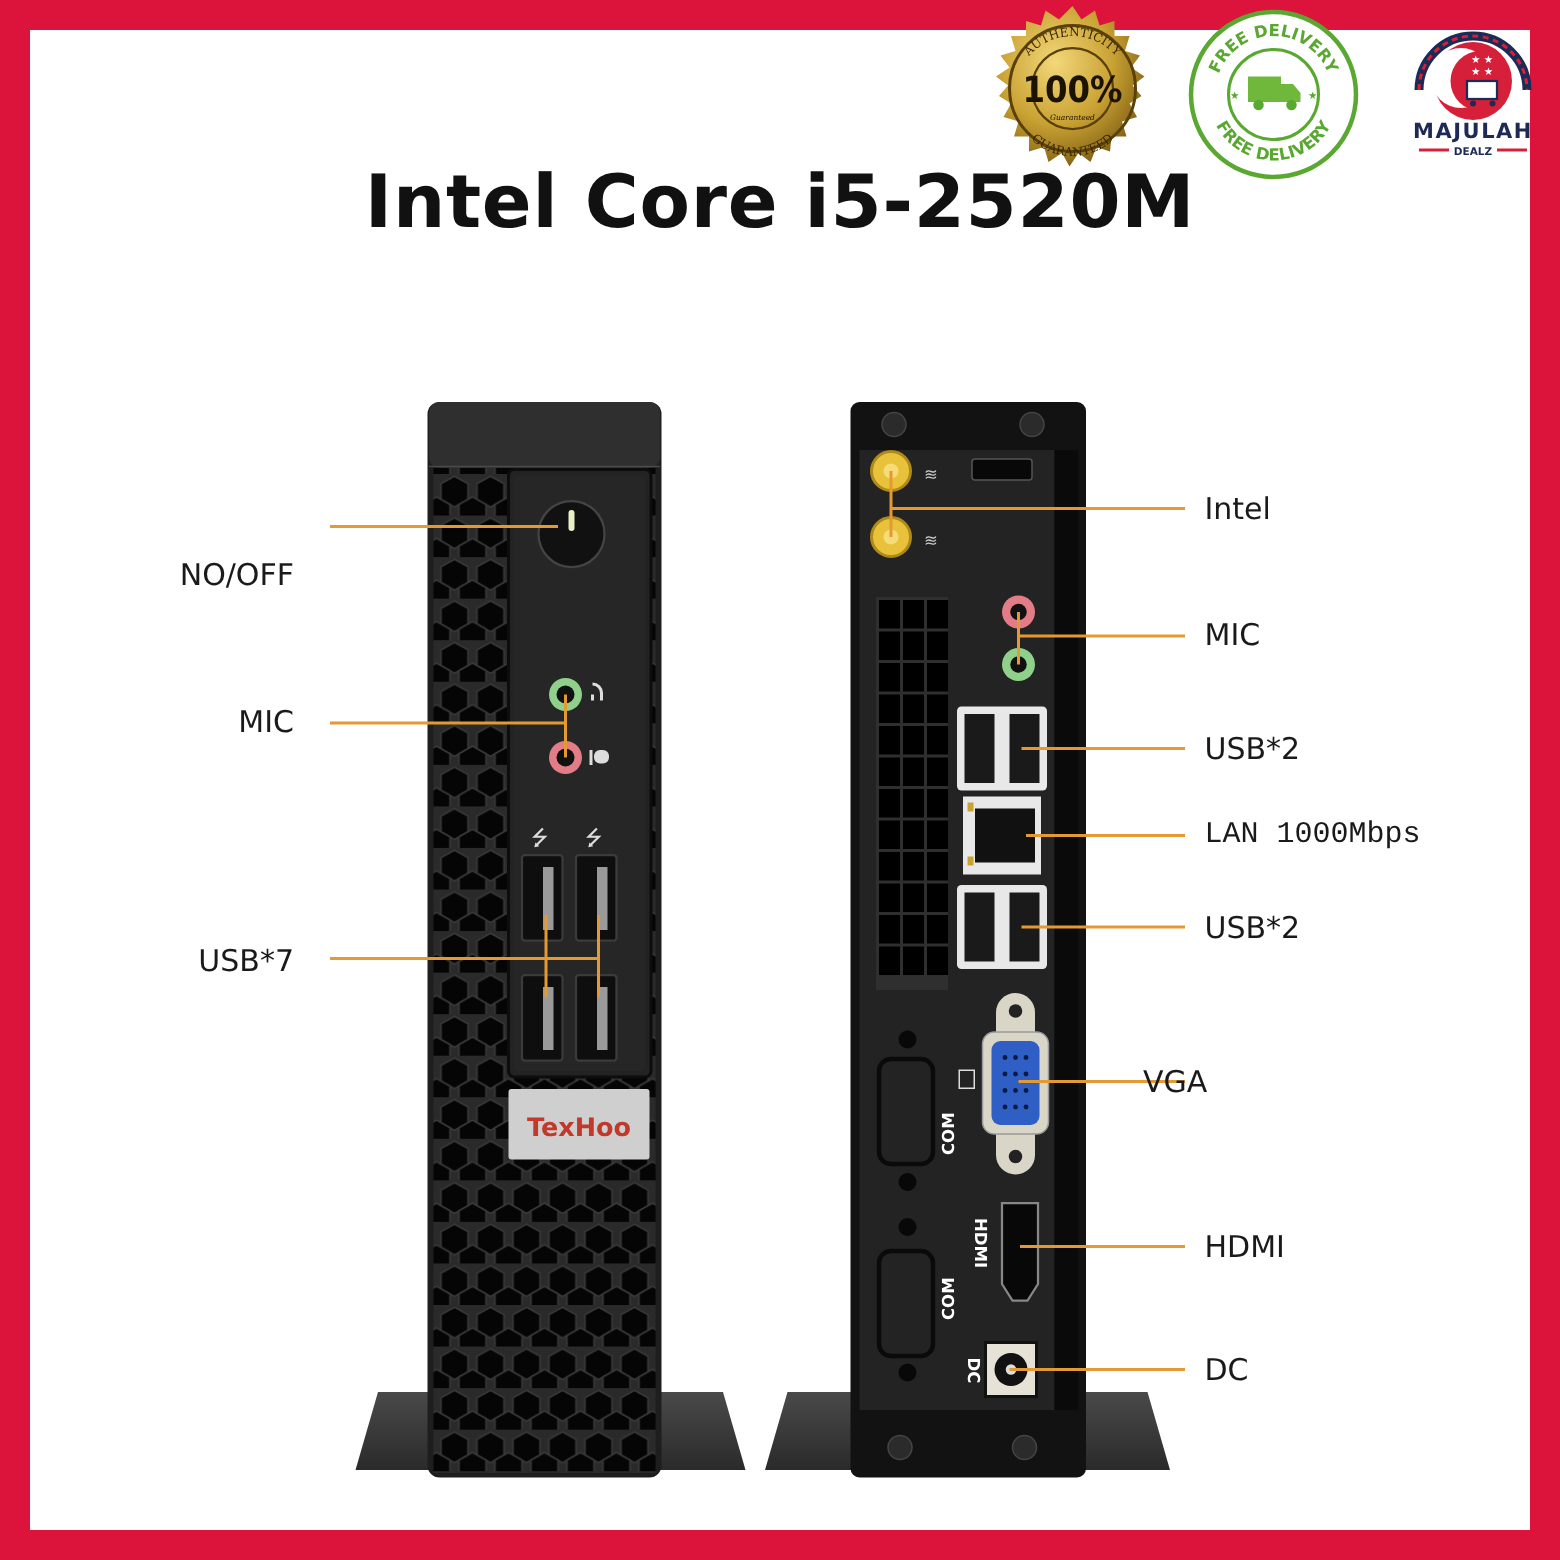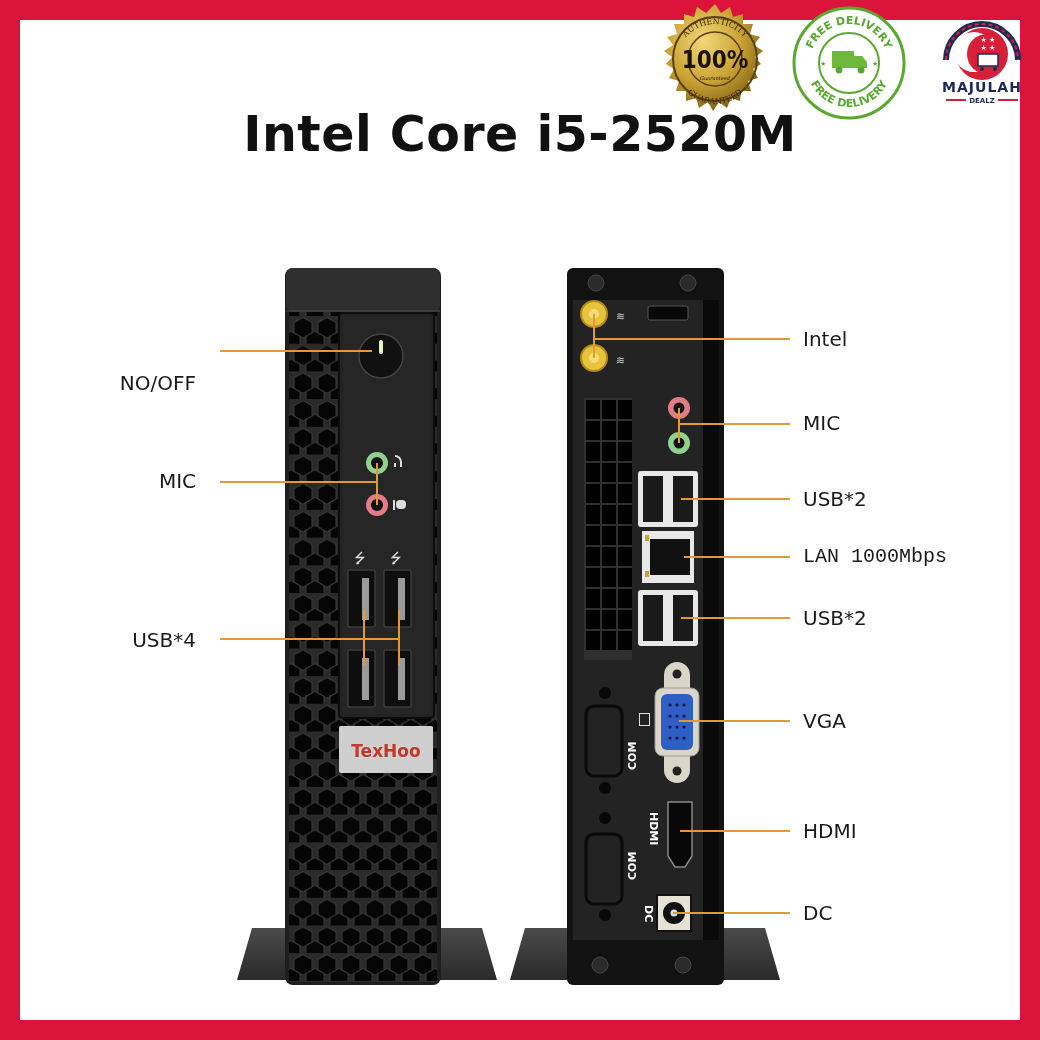--- a/index.html
+++ b/index.html
@@ -275,22 +275,22 @@
 <div class="lead" style="left:679px;top:423px;width:111px;"></div>
 <div class="lead" style="left:681px;top:498px;width:109px;"></div>
 <div class="lead" style="left:684px;top:556px;width:106px;"></div>
 <div class="lead" style="left:681px;top:617px;width:109px;"></div>
 <div class="lead" style="left:679px;top:720px;width:111px;"></div>
 <div class="lead" style="left:680px;top:830px;width:110px;"></div>
 <div class="lead" style="left:673px;top:912px;width:117px;"></div>
 
 <div class="label left" style="left:36px;top:339px;margin-top:32px;">NO/OFF</div>
 <div class="label left" style="left:36px;top:469px;">MIC</div>
-<div class="label left" style="left:36px;top:628px;">USB*4</div>
+<div class="label left" style="left:36px;top:628px;">USB*7</div>
 
 <div class="label" style="left:803px;top:327px;">Intel</div>
 <div class="label" style="left:803px;top:411px;">MIC</div>
 <div class="label" style="left:803px;top:487px;">USB*2</div>
 <div class="label" style="left:803px;top:545px;font-family:Liberation Mono, monospace;">LAN 1000Mbps</div>
 <div class="label" style="left:803px;top:606px;">USB*2</div>
-<div class="label" style="left:803px;top:709px;">VGA</div>
+<div class="label" style="left:762px;top:709px;">VGA</div>
 <div class="label" style="left:803px;top:819px;">HDMI</div>
 <div class="label" style="left:803px;top:901px;">DC</div>
 
 </body></html>

